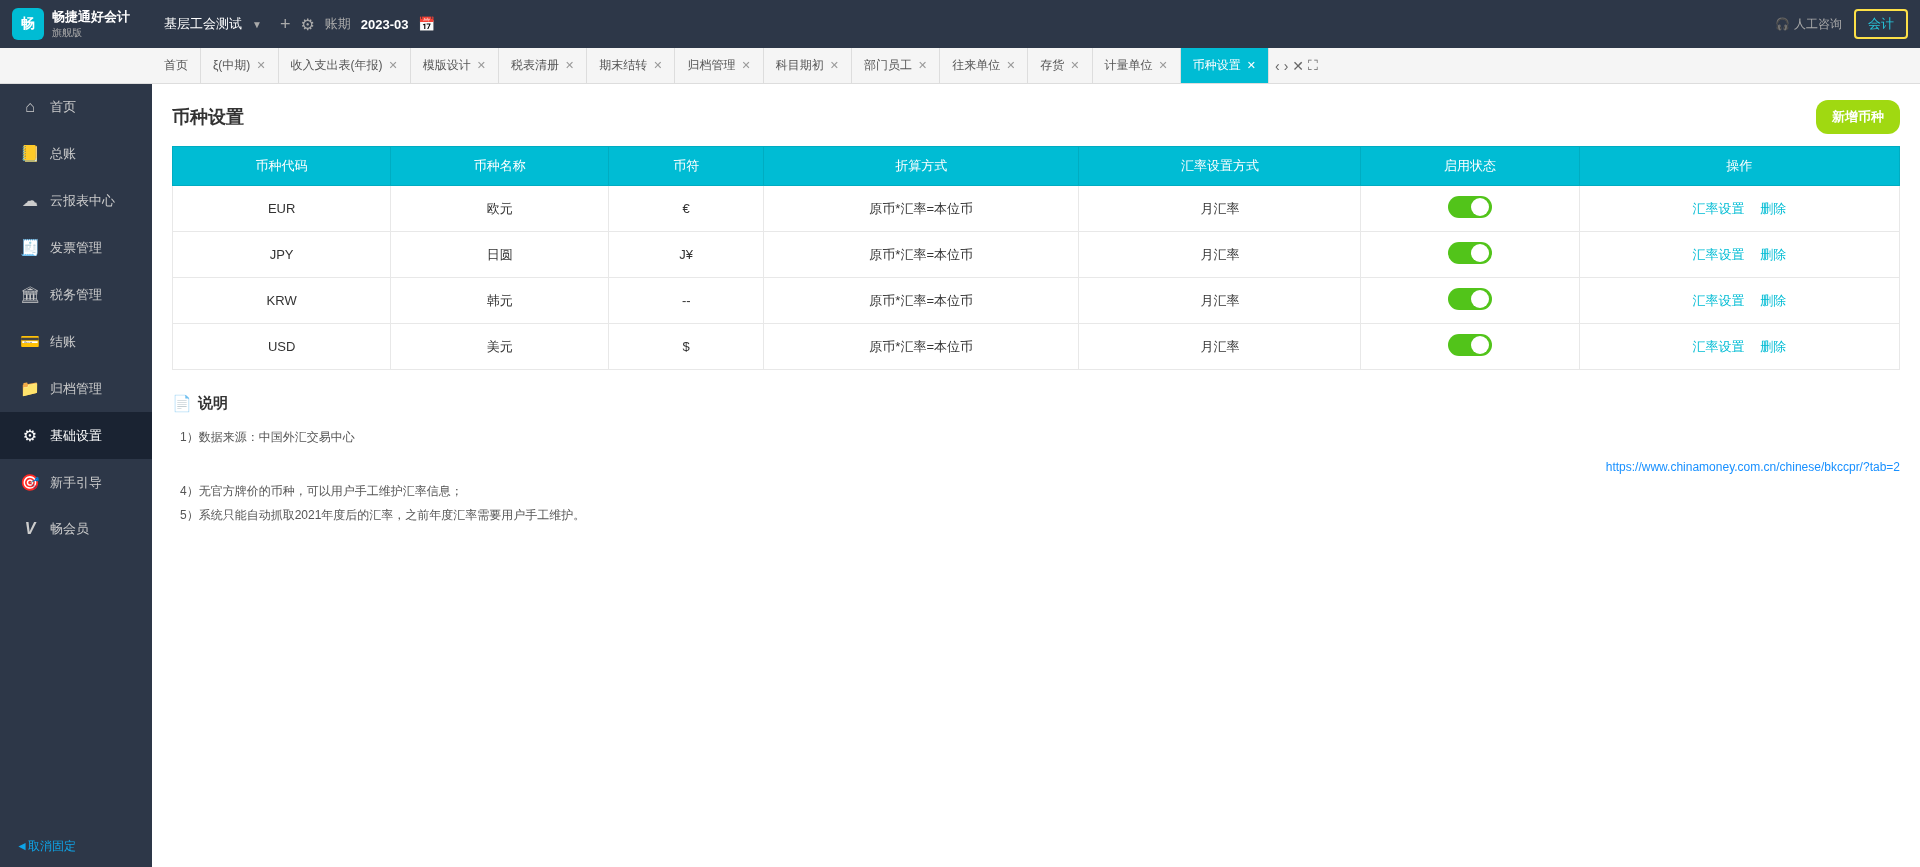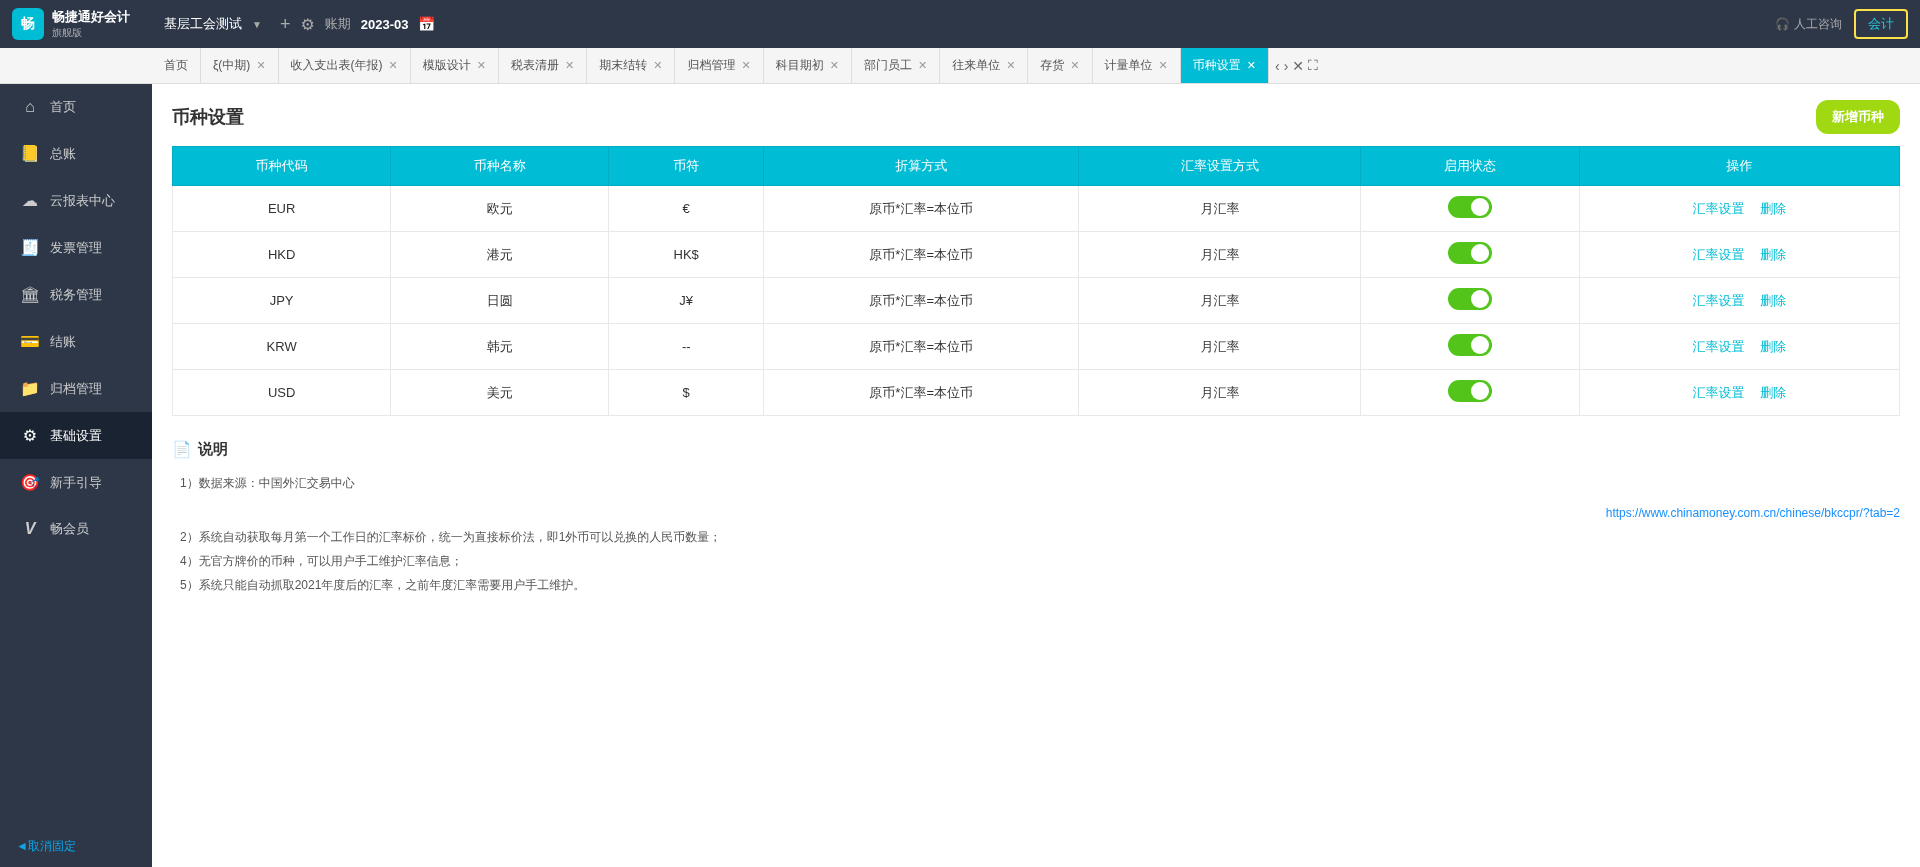--- a/index.html
+++ b/index.html
@@ -254,38 +254,20 @@
             <div class="toggle-thumb"></div>
           </div>
         </div>
       </td>
       <td>
         <a class="action-link">汇率设置</a>
         <a class="action-link">删除</a>
       </td>
     </tr>
             <tr>
-      <td>HKD</td>
-      <td>港元</td>
-      <td>HK$</td>
-      <td>原币*汇率=本位币</td>
-      <td>月汇率</td>
-      <td>
-        <div class="toggle-switch">
-          <div class="toggle-track">
-            <div class="toggle-thumb"></div>
-          </div>
-        </div>
-      </td>
-      <td>
-        <a class="action-link">汇率设置</a>
-        <a class="action-link">删除</a>
-      </td>
-    </tr>
-            <tr>
       <td>JPY</td>
       <td>日圆</td>
       <td>J¥</td>
       <td>原币*汇率=本位币</td>
       <td>月汇率</td>
       <td>
         <div class="toggle-switch">
           <div class="toggle-track">
             <div class="toggle-thumb"></div>
           </div>
@@ -338,20 +320,19 @@
       <div class="note-section">
         <div class="note-title">
           <span class="note-icon">📄</span>
           <span>说明</span>
         </div>
         <ul class="note-list">
           <li>
             <span>1）数据来源：中国外汇交易中心</span>
             <a class="note-link" href="#">https://www.chinamoney.com.cn/chinese/bkccpr/?tab=2</a>
           </li>
-          <li>2）系统自动获取每月第一个工作日的汇率标价，统一为直接标价法，即1外币可以兑换的人民币数量；</li>
           <li>4）无官方牌价的币种，可以用户手工维护汇率信息；</li>
           <li>5）系统只能自动抓取2021年度后的汇率，之前年度汇率需要用户手工维护。</li>
         </ul>
       </div>
     </div>
   </div>
 </div>
 
 </body></html>

